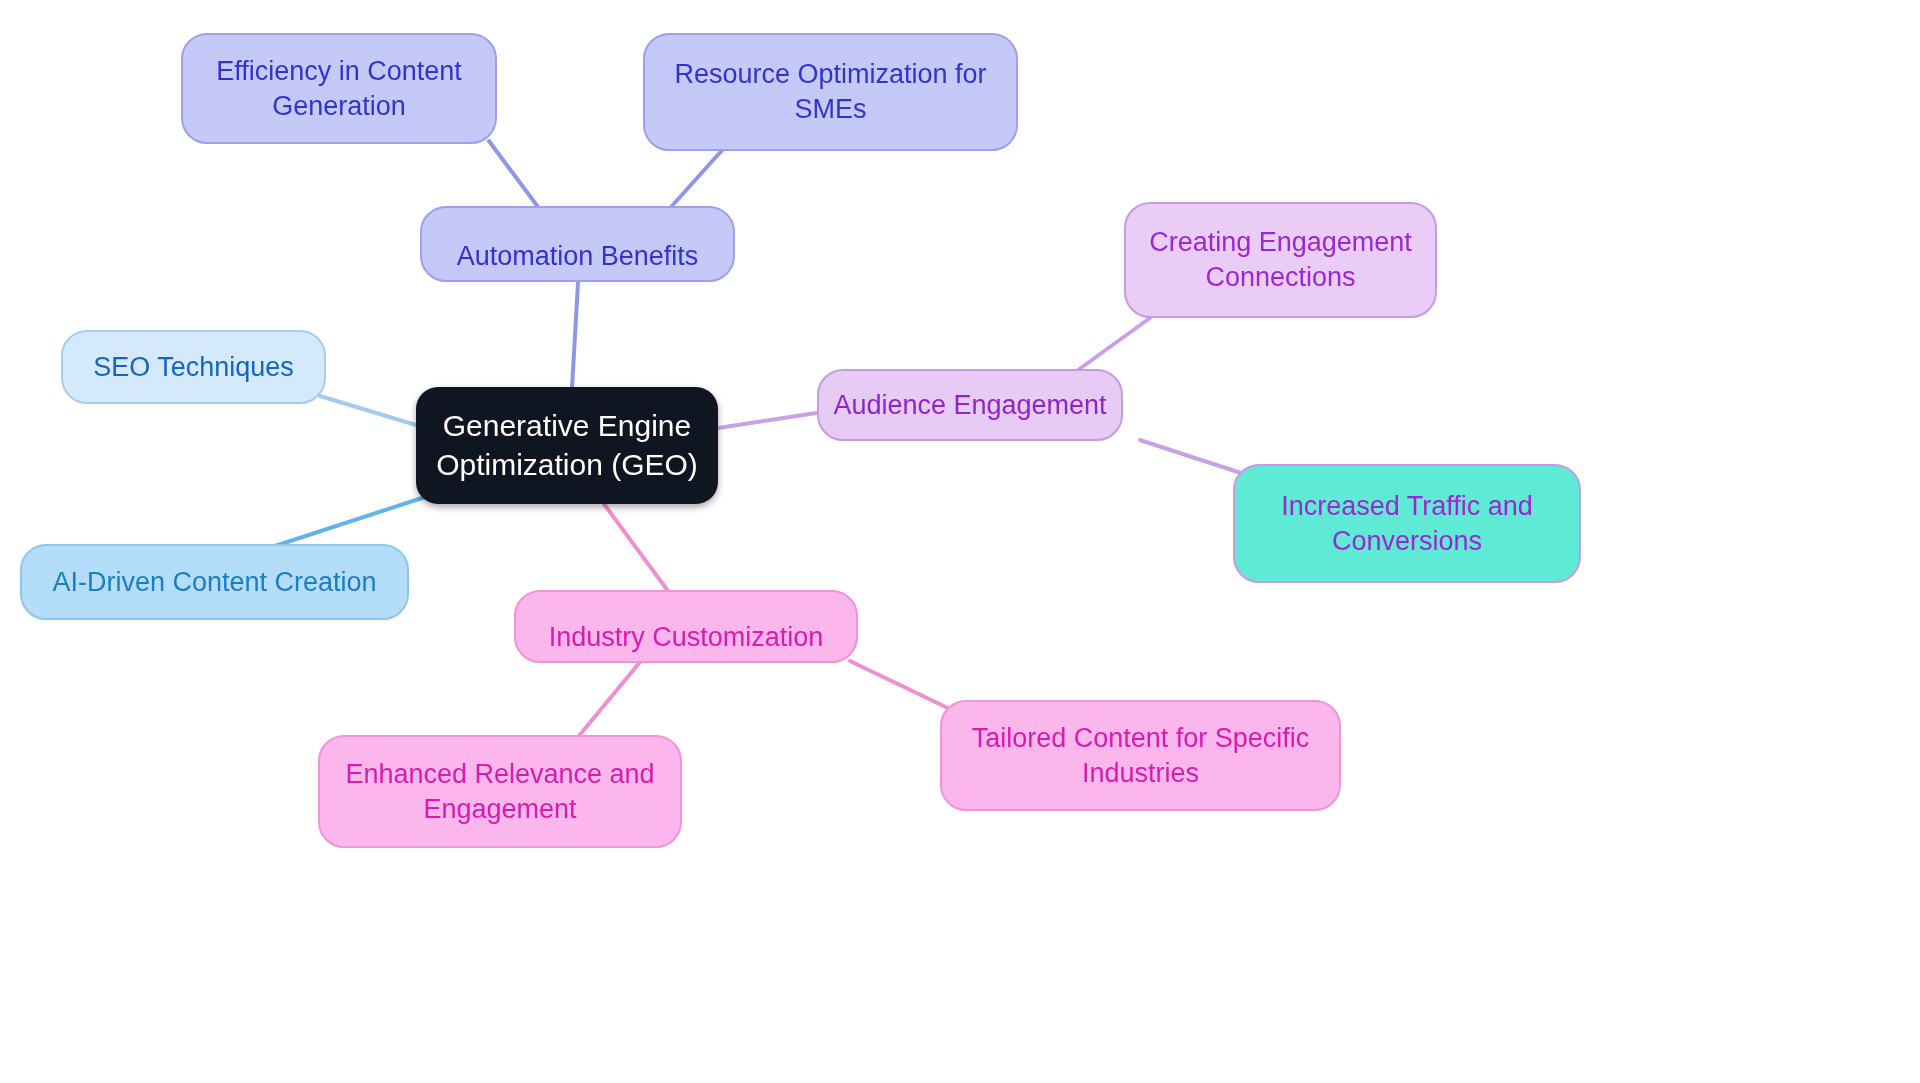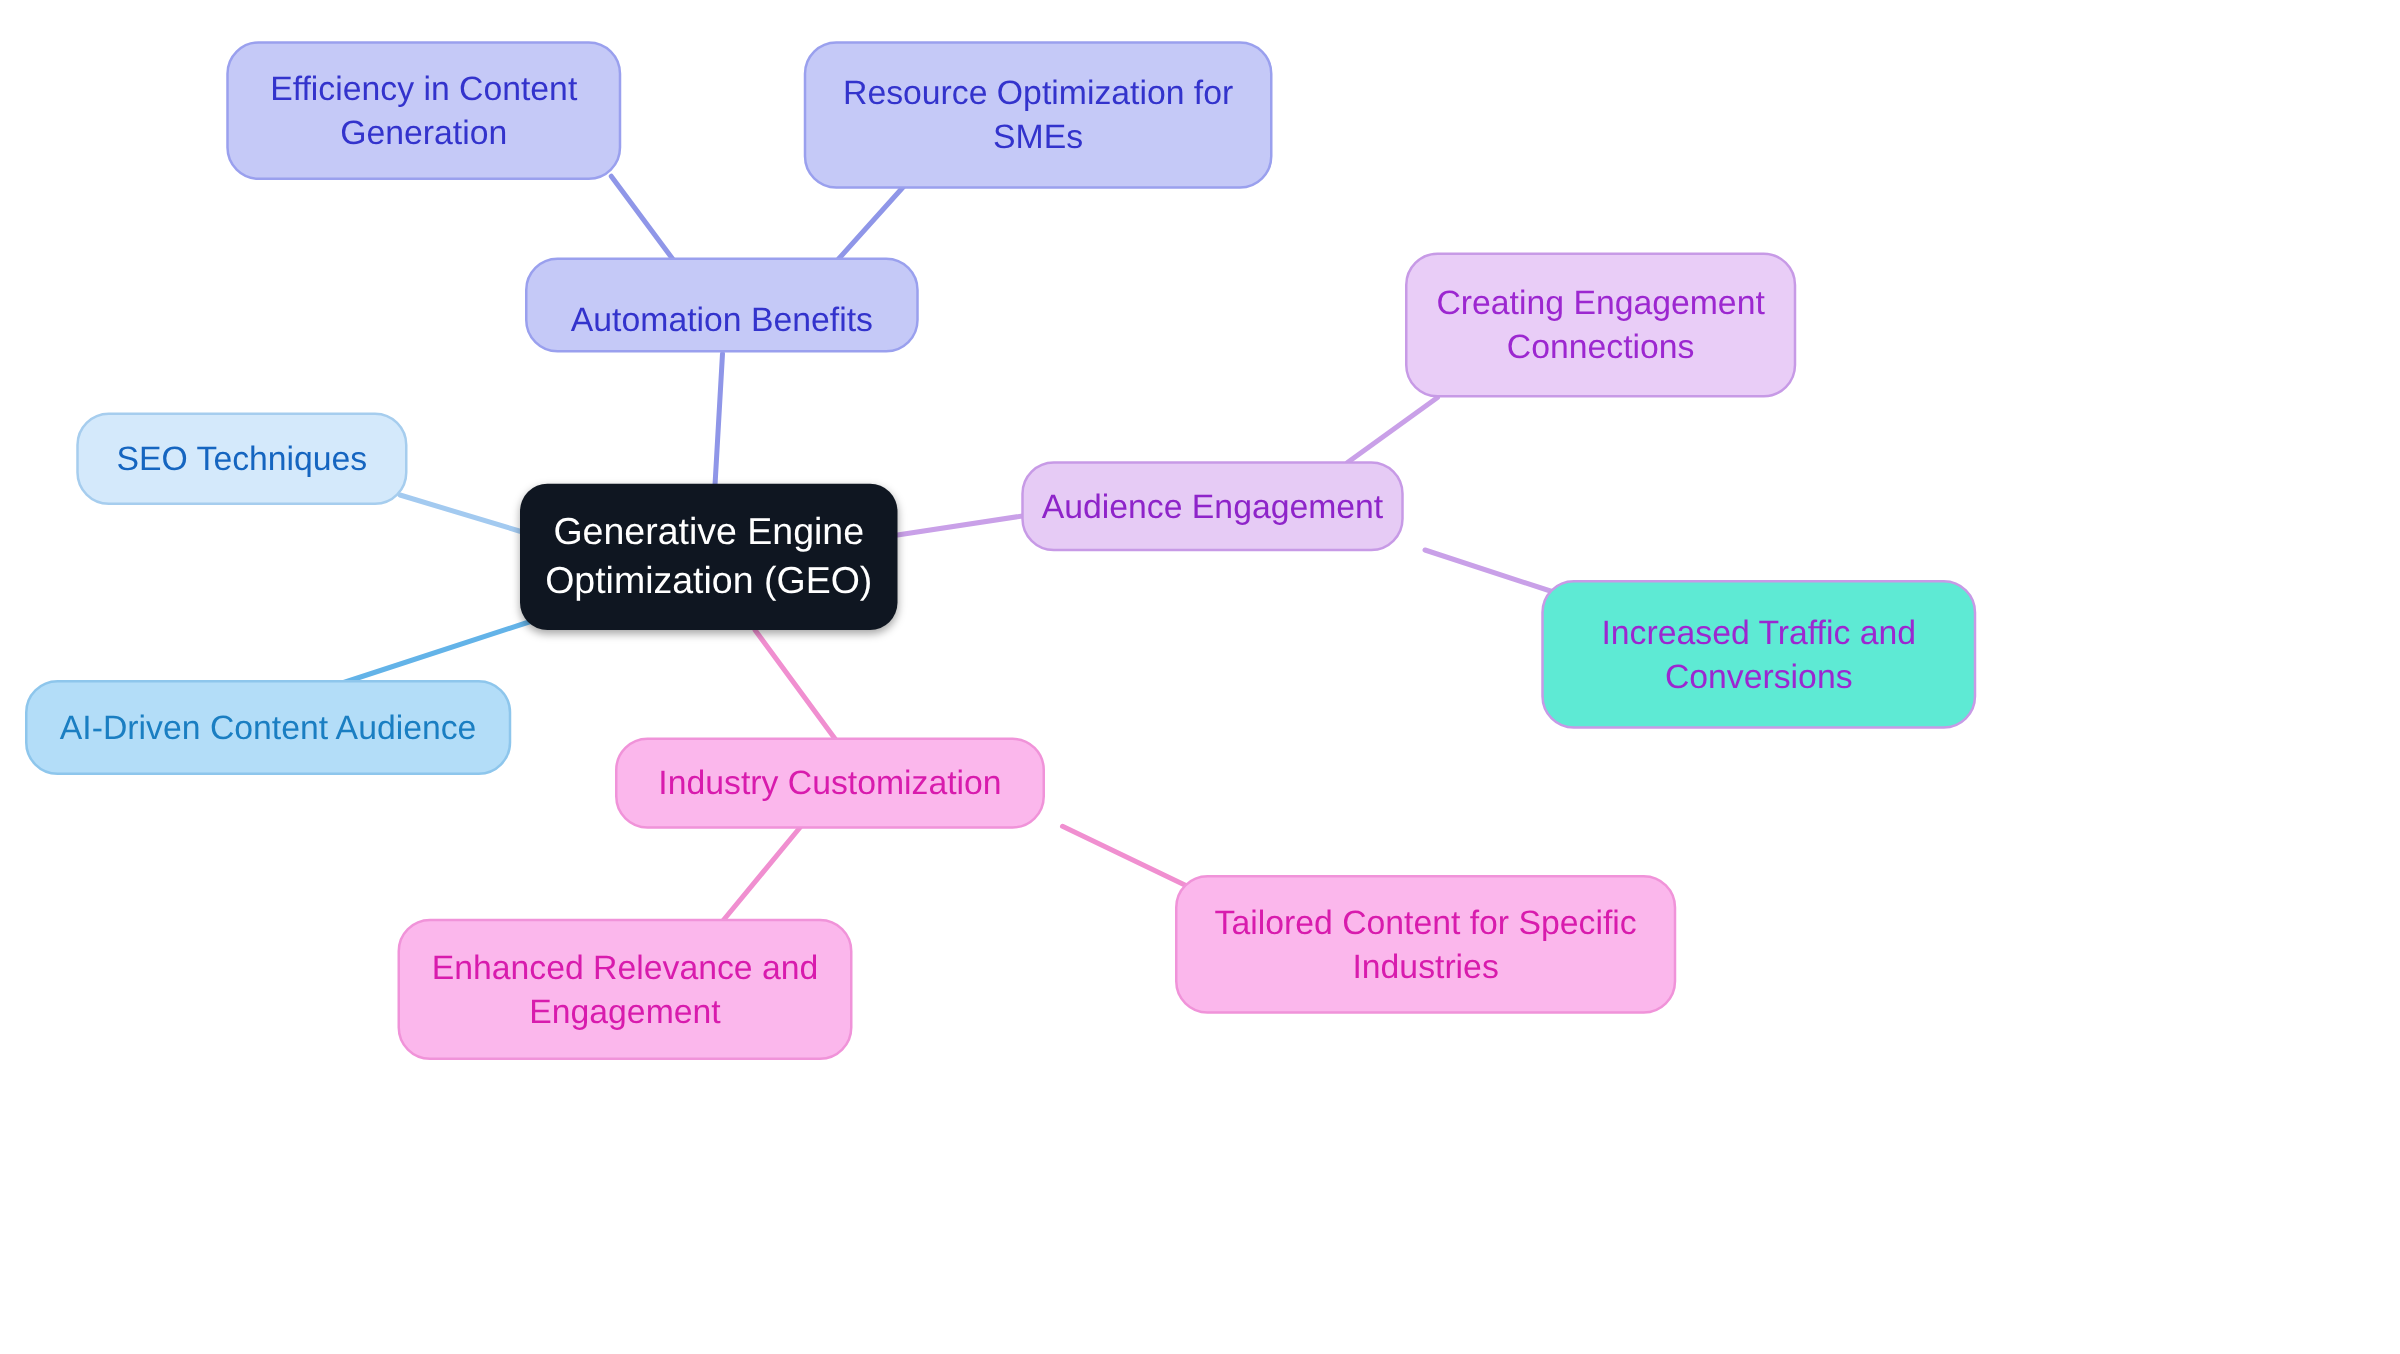--- a/index.html
+++ b/index.html
@@ -62,25 +62,25 @@
     </svg>
   <div id="nodes">
       <div class="node root" style="left: 416px; top: 387px; width: 302px; height: 117px; background: rgb(15, 22, 33); color: rgb(255, 255, 255); border-color: rgb(15, 22, 33); font-size: 30px;"><span>Generative Engine
 Optimization (GEO)</span></div>
       <div class="node" style="left: 420px; top: 206px; width: 315px; height: 76px; background: rgb(197, 201, 247); color: rgb(51, 51, 204); border-color: rgb(154, 160, 238); font-size: 27px; align-items: flex-end;"><span>Automation Benefits</span></div>
       <div class="node" style="left: 181px; top: 33px; width: 316px; height: 111px; background: rgb(197, 201, 247); color: rgb(51, 51, 204); border-color: rgb(154, 160, 238); font-size: 27px;"><span>Efficiency in Content
 Generation</span></div>
       <div class="node" style="left: 643px; top: 33px; width: 375px; height: 118px; background: rgb(197, 201, 247); color: rgb(51, 51, 204); border-color: rgb(154, 160, 238); font-size: 27px;"><span>Resource Optimization for
 SMEs</span></div>
       <div class="node" style="left: 61px; top: 330px; width: 265px; height: 74px; background: rgb(212, 233, 251); color: rgb(21, 101, 192); border-color: rgb(166, 205, 238); font-size: 27px;"><span>SEO Techniques</span></div>
-      <div class="node" style="left: 20px; top: 544px; width: 389px; height: 76px; background: rgb(179, 221, 248); color: rgb(26, 126, 194); border-color: rgb(142, 198, 236); font-size: 27px;"><span>AI-Driven Content Audience</span></div>
+      <div class="node" style="left: 20px; top: 544px; width: 389px; height: 76px; background: rgb(179, 221, 248); color: rgb(26, 126, 194); border-color: rgb(142, 198, 236); font-size: 27px;"><span>AI-Driven Content Creation</span></div>
       <div class="node" style="left: 817px; top: 369px; width: 306px; height: 72px; background: rgb(230, 203, 245); color: rgb(142, 36, 201); border-color: rgb(199, 154, 230); font-size: 27px;"><span>Audience Engagement</span></div>
       <div class="node" style="left: 1124px; top: 202px; width: 313px; height: 116px; background: rgb(233, 205, 247); color: rgb(156, 39, 208); border-color: rgb(199, 154, 230); font-size: 27px;"><span>Creating Engagement
 Connections</span></div>
       <div class="node" style="left: 1233px; top: 464px; width: 348px; height: 119px; background: #5eead4; color: rgb(156, 39, 208); border-color: rgb(199, 154, 230); font-size: 27px;"><span>Increased Traffic and
 Conversions</span></div>
-      <div class="node" style="left: 492px; top: 590px; width: 344px; height: 73px; background: rgb(251, 183, 236); color: rgb(216, 27, 173); border-color: rgb(240, 147, 217); font-size: 27px;"><span>Industry Customization</span></div>
+      <div class="node" style="left: 514px; top: 590px; width: 344px; height: 73px; background: rgb(251, 183, 236); color: rgb(216, 27, 173); border-color: rgb(240, 147, 217); font-size: 27px; align-items: flex-end;"><span>Industry Customization</span></div>
       <div class="node" style="left: 318px; top: 735px; width: 364px; height: 113px; background: rgb(251, 183, 236); color: rgb(216, 27, 173); border-color: rgb(240, 147, 217); font-size: 27px;"><span>Enhanced Relevance and
 Engagement</span></div>
       <div class="node" style="left: 940px; top: 700px; width: 401px; height: 111px; background: rgb(251, 183, 236); color: rgb(216, 27, 173); border-color: rgb(240, 147, 217); font-size: 27px;"><span>Tailored Content for Specific
 Industries</span></div>
     </div>
 </div>
 
 </body></html>

